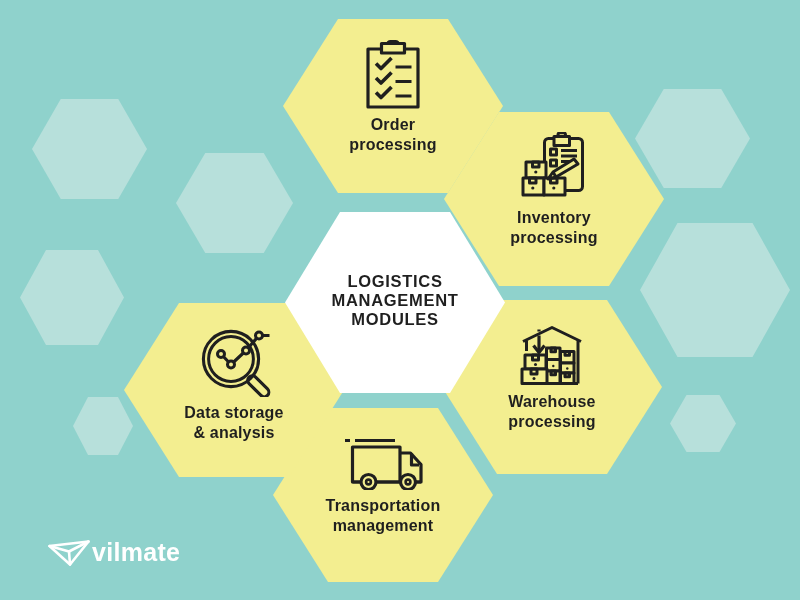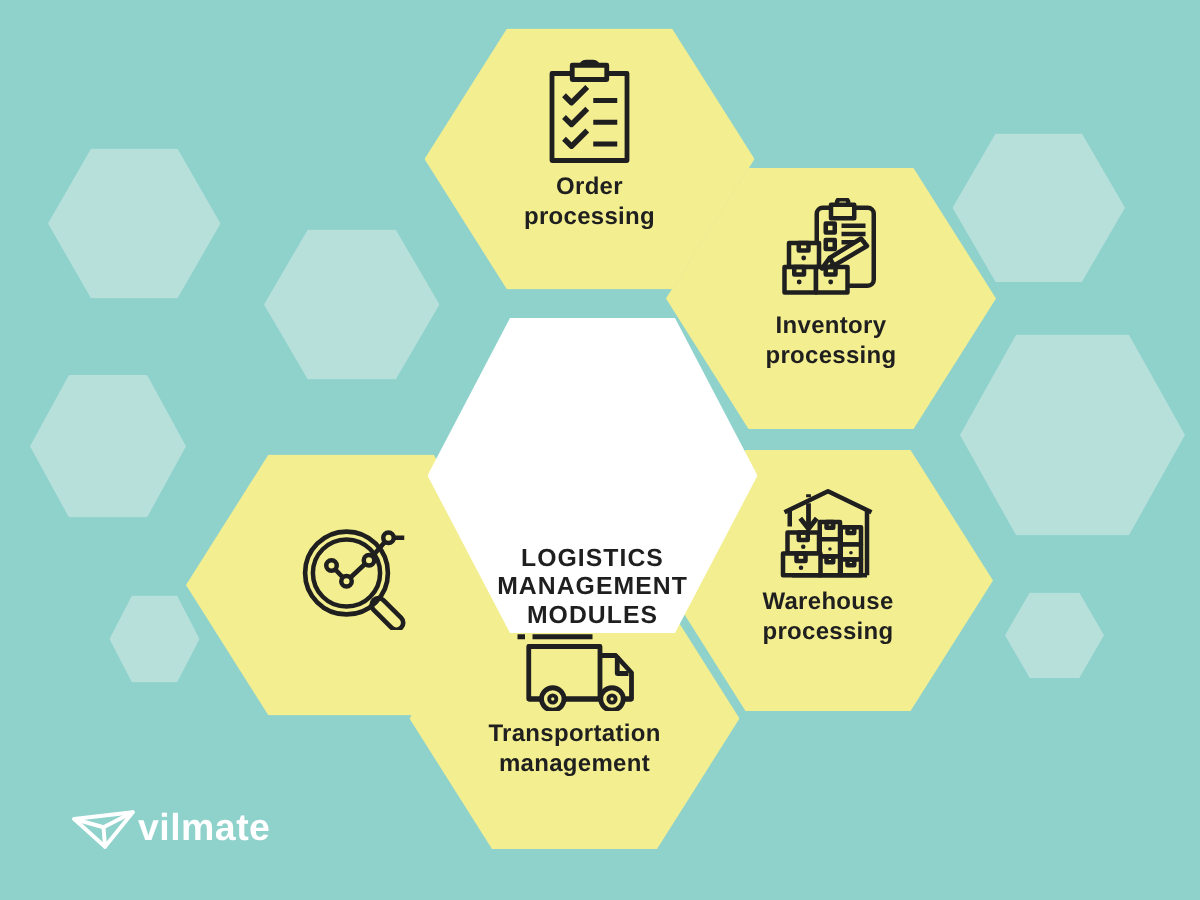--- a/index.html
+++ b/index.html
@@ -13,22 +13,22 @@
     clip-path:polygon(25% 0%,75% 0%,100% 50%,75% 100%,25% 100%,0% 50%);
   }
   .hex.light{background:var(--hex-light,#B7E0DB);}
   .hex.module{
     background:var(--hex-yellow,#F3EE90);
     width:220px;height:174px;
     display:flex;align-items:center;justify-content:center;
   }
   .hex.centerhex{
     background:var(--hex-white,#FFFFFF);
-    width:220px;height:210px;left:285px;top:212px;
-    display:flex;align-items:flex-end;justify-content:center;
+    width:220px;height:181px;left:285px;top:212px;
+    display:flex;align-items:center;justify-content:center;
   }
   .hex-content{
     display:flex;flex-direction:column;align-items:center;gap:6px;
     transform:translateY(-9px);
   }
   .module-label{
     font-size:16px;font-weight:700;line-height:20px;letter-spacing:.2px;
     color:var(--ink,#1F1F1F);text-align:center;white-space:pre-line;
   }
   .center-title{
@@ -126,21 +126,21 @@
         <rect x="11" y="45" width="6" height="5"></rect>
         <circle cx="14" cy="54.5" r="1.5" fill="#1F1F1F" stroke="none"></circle>
         <path d="M19,5.5 V7.5 M19,11.5 V27" stroke-width="3.2"></path>
         <path d="M13.5,21.5 L19,28.5 L24.5,21.5" stroke-width="3.2"></path>
       </svg>
       <div class="module-label">Warehouse
 processing</div>
     </div>
   </div>
 
-  <div class="hex module" style="left:273px;top:392px">
+  <div class="hex module" style="left:273px;top:408px">
     <div class="hex-content">
       <svg width="80" height="53" viewBox="0 0 80 53" fill="none" stroke="#1F1F1F" stroke-width="3.2" stroke-linejoin="round">
         <path d="M2,3.5 H7 M12,3.5 H52"></path>
         <rect x="9.5" y="10" width="47.5" height="35"></rect>
         <path d="M57,16 H67.5 L78,27.5 V45 H57"></path>
         <path d="M68.5,16.5 V28 H76"></path>
         <path d="M9.5,45 H78"></path>
         <circle cx="25.5" cy="45" r="7.5" fill="#F3EE90"></circle>
         <circle cx="25.5" cy="45" r="2.4" stroke-width="2.6"></circle>
         <circle cx="65" cy="45" r="7.5" fill="#F3EE90"></circle>
@@ -158,20 +158,22 @@
           <rect x="-4.6" y="-2" width="9.2" height="26" rx="4.6" fill="#F3EE90"></rect>
         </g>
         <circle cx="36" cy="39" r="27.6"></circle>
         <circle cx="36" cy="39" r="22.4" stroke-width="3"></circle>
         <path d="M26,34 L36,44.5 L51,30.5 L64,15.5 H74.5"></path>
         <circle cx="26" cy="34" r="3.5" fill="#F3EE90" stroke-width="3"></circle>
         <circle cx="36" cy="44.5" r="3.5" fill="#F3EE90" stroke-width="3"></circle>
         <circle cx="51" cy="30.5" r="3.5" fill="#F3EE90" stroke-width="3"></circle>
         <circle cx="64" cy="15.5" r="3.5" fill="#F3EE90" stroke-width="3"></circle>
       </svg>
+      <div class="module-label">Data storage
+&amp; analysis</div>
     </div>
   </div>
 
   <div class="hex centerhex">
     <div class="center-title">LOGISTICS
 MANAGEMENT
 MODULES</div>
   </div>
 
   <div class="logo">

